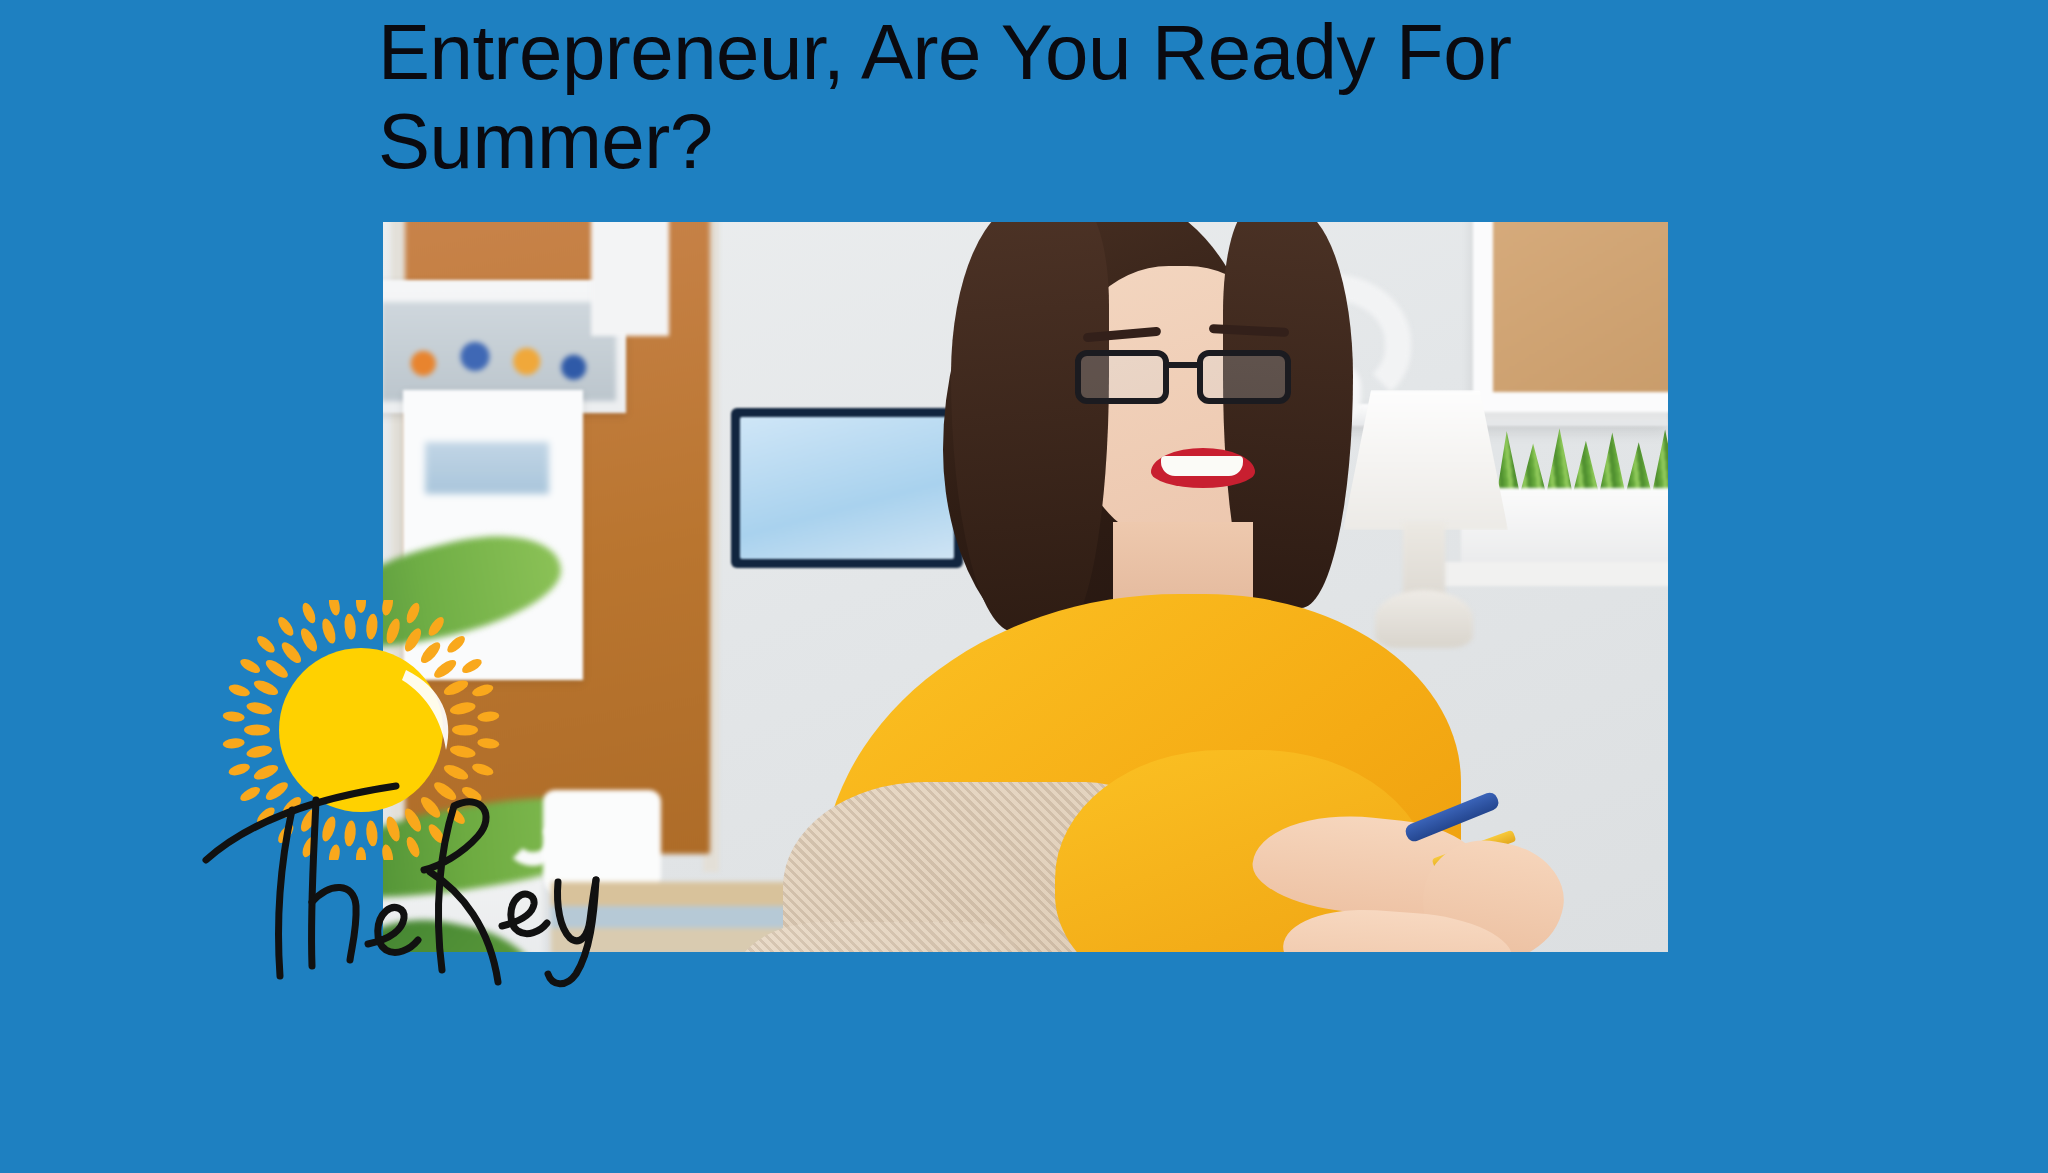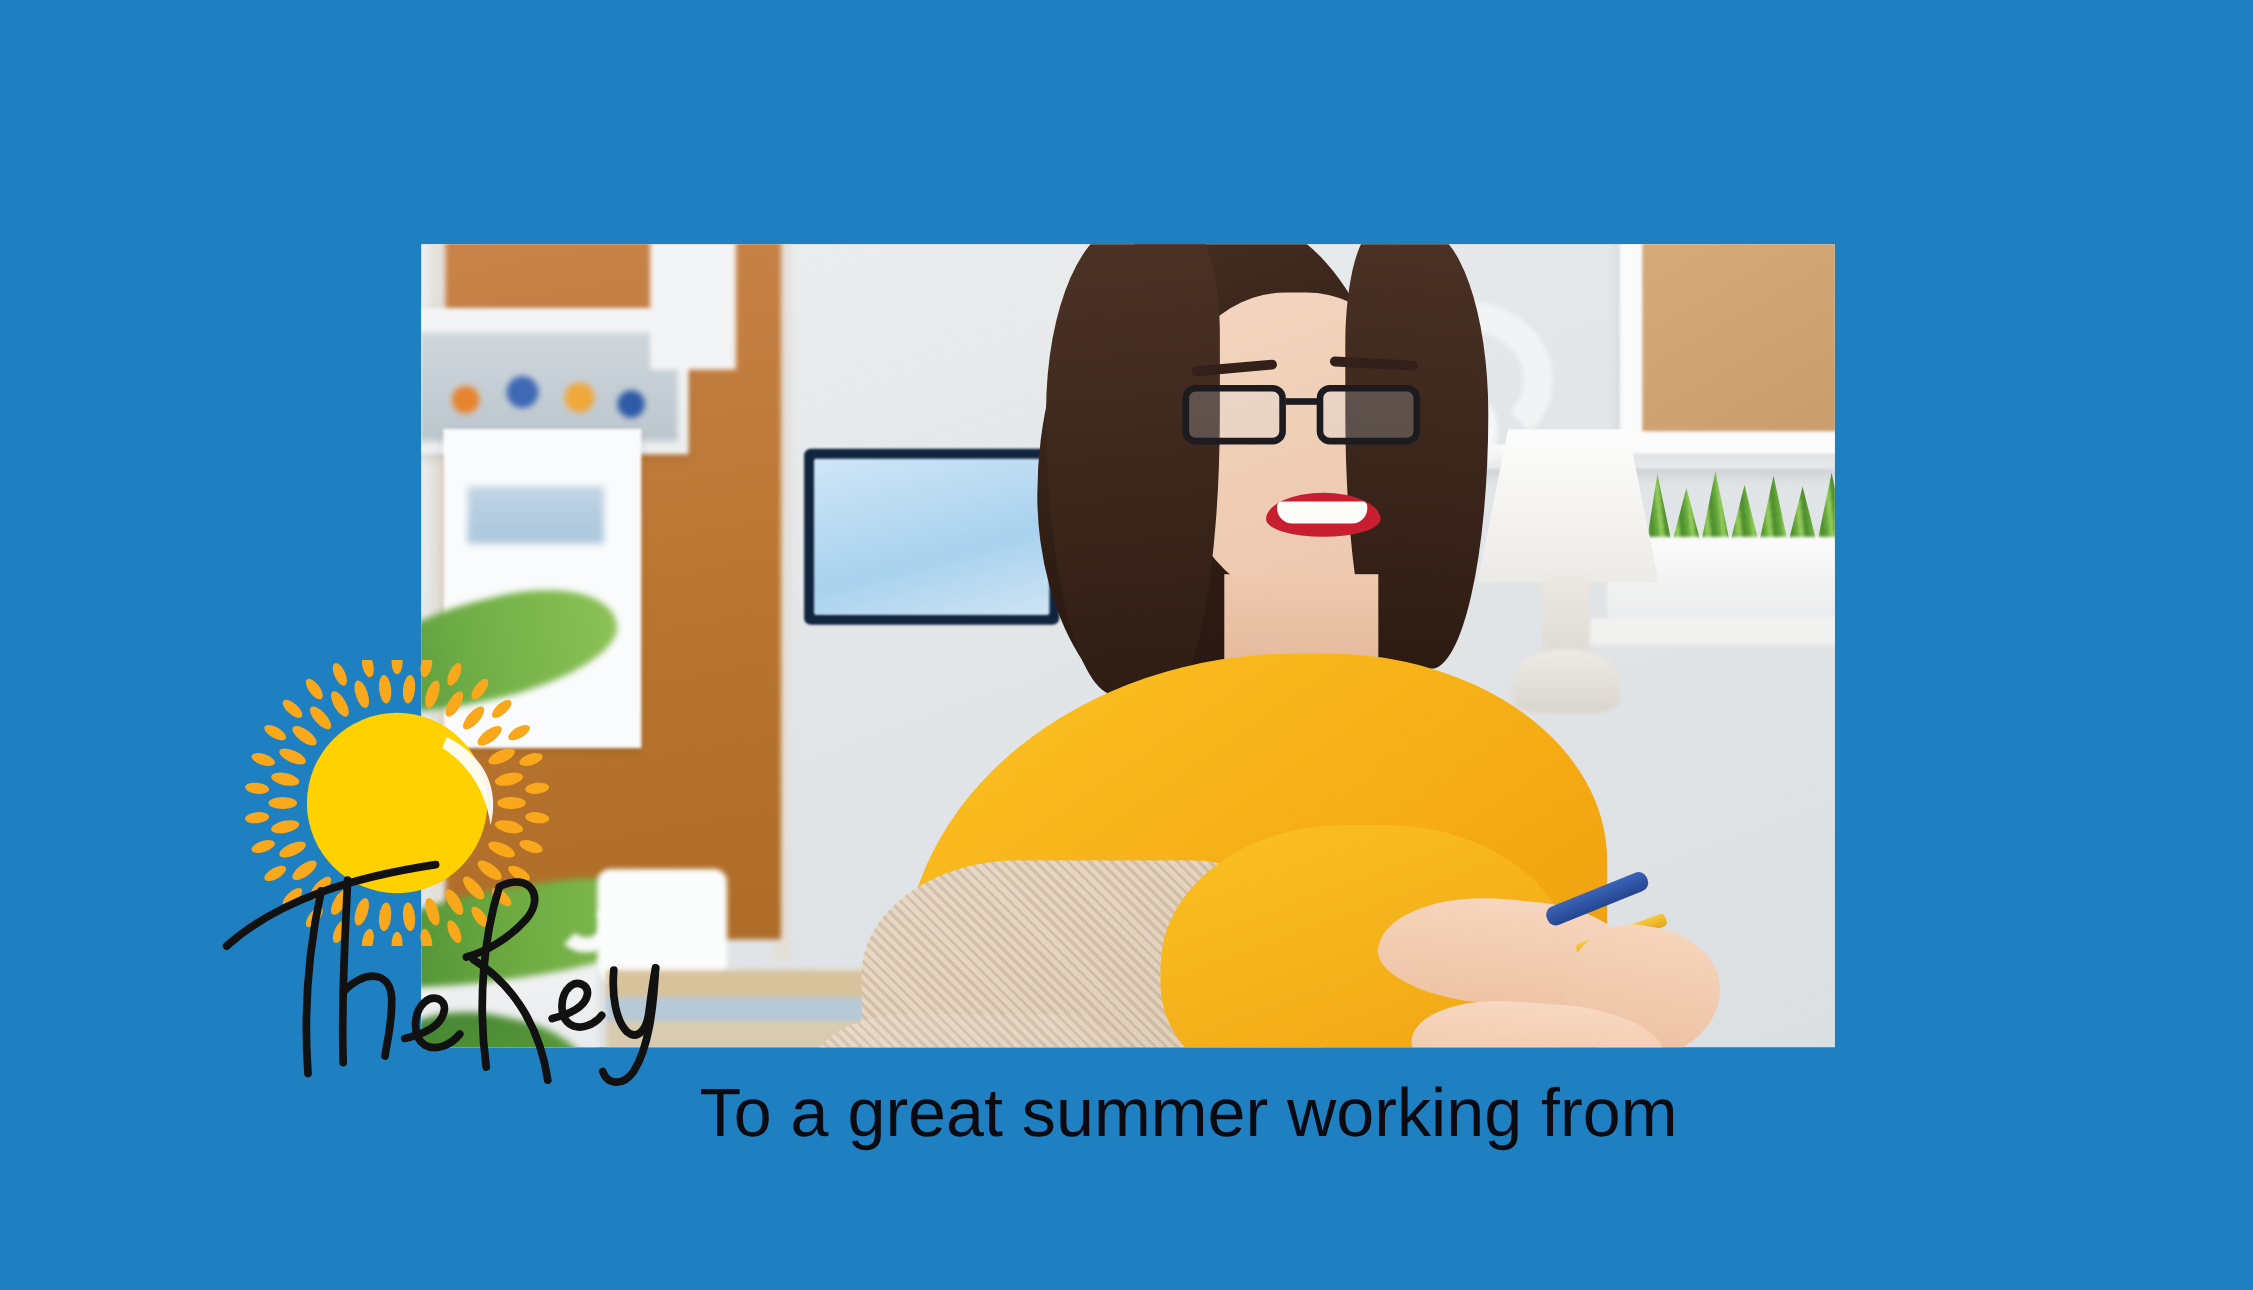--- a/index.html
+++ b/index.html
@@ -340,20 +340,24 @@
     line-height:1.32;
     color:#0a0a10;
   }
   .caption .hl { color:#e1e23a; }
 </style>
 </head>
 <body>
 
 <div class="canvas">
 
+  <div class="headline">
+    <div>Entrepreneur, Are You Ready For</div>
+    <div>Summer?</div>
+  </div>
 
   <div class="photo-wrap">
     <div class="photo">
       <div class="wall"></div>
 
       <div class="cork-stand-l"></div>
       <div class="cork-stand-r"></div>
       <div class="cork"></div>
       <div class="pin-photo"></div>
       <div class="pin-note"></div>
@@ -497,16 +501,15 @@
 
         <path d="M306 156 C322 152 336 146 338 134 C339 125 329 121 322 127 C313 135 312 154 322 161 C331 167 344 162 351 153"></path>
 
         <path d="M362 112 C360 136 364 158 374 168 C384 176 392 166 394 150 C396 134 398 120 400 110"></path>
         <path d="M400 110 C398 146 394 182 380 204 C370 218 356 216 352 204"></path>
       </g>
     </svg>
   </div>
 
   <div class="caption">
-    <div>To a great summer working from</div>
   </div>
 
 </div>
 
 </body></html>

